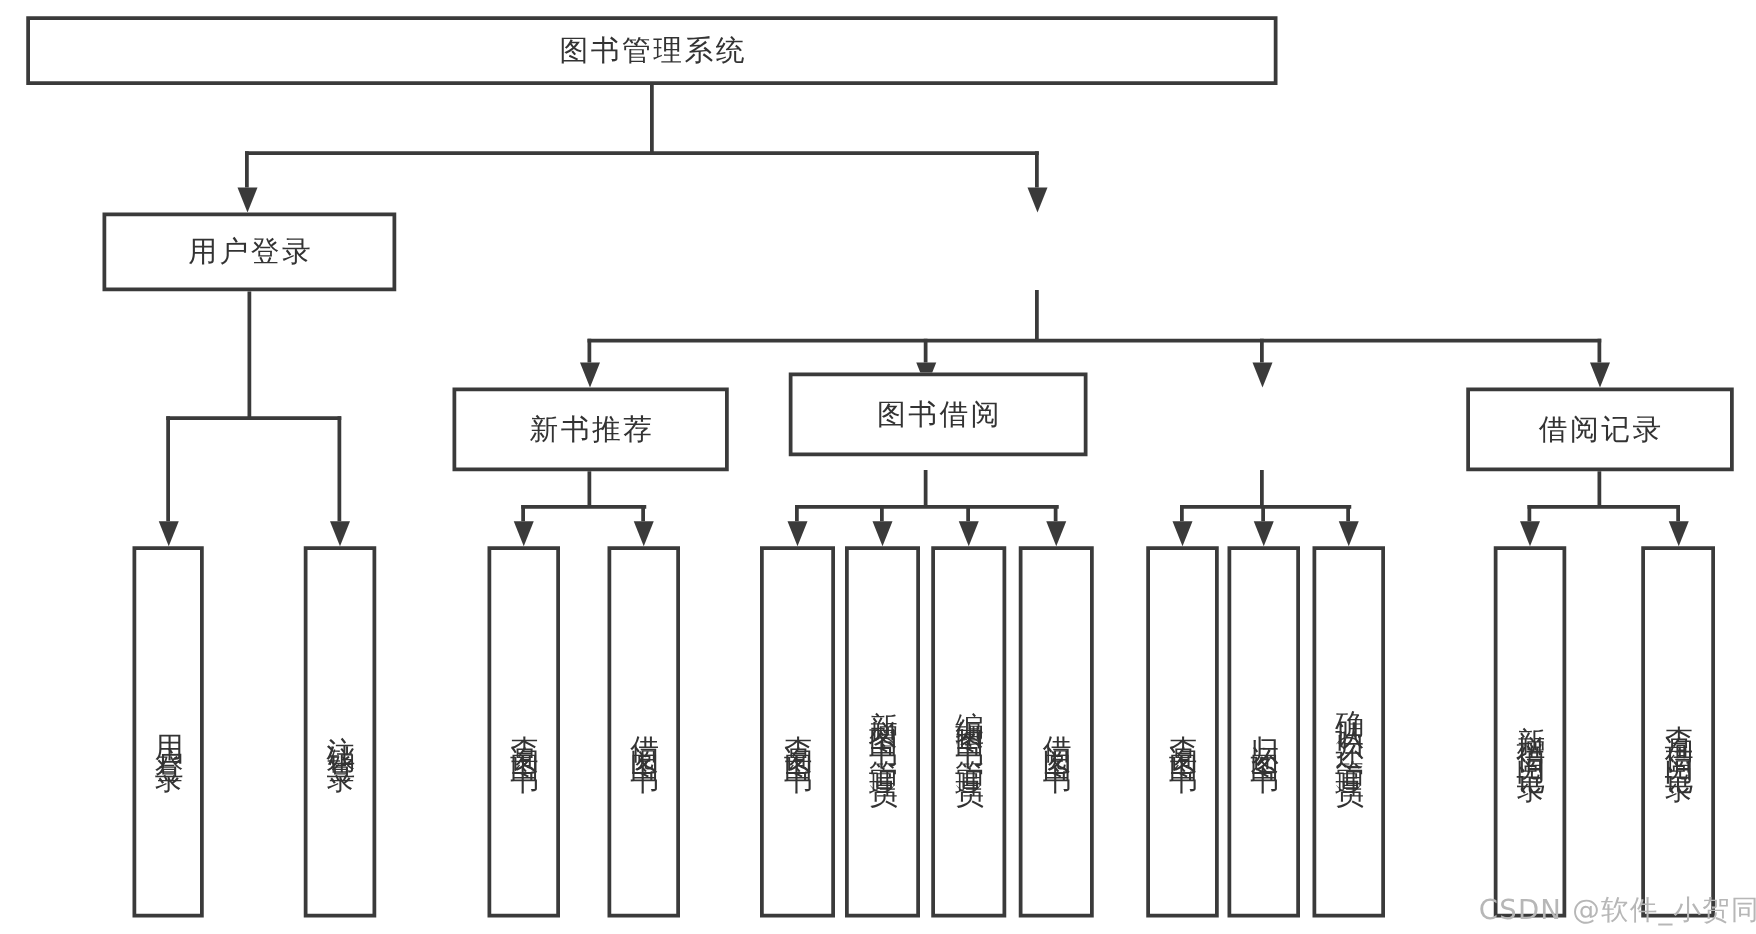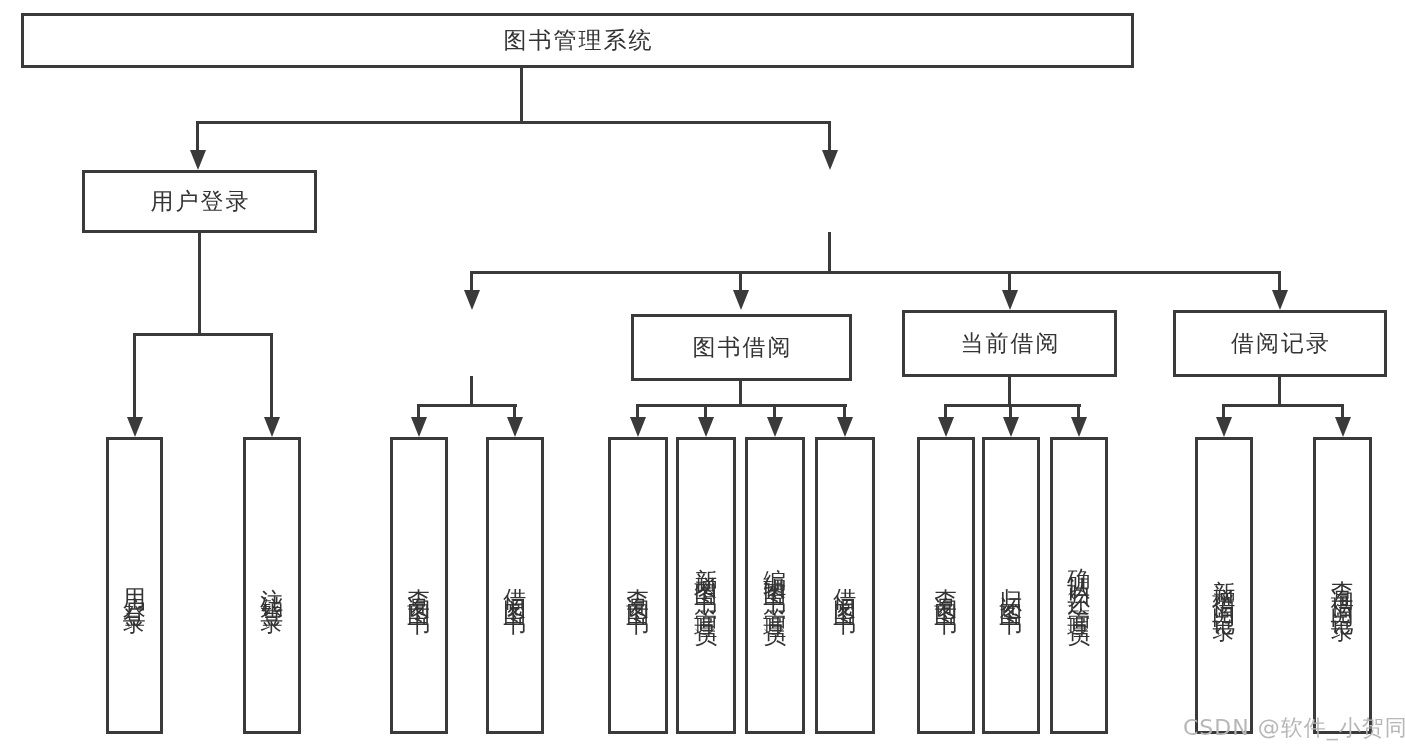--- a/index.html
+++ b/index.html
@@ -56,21 +56,21 @@
     letter-spacing: 1px;
     z-index: 3;
     white-space: nowrap;
   }
 </style>
 </head>
 <body>
 
 <div class="canvas">
 
-  <div class="box" style="left:21px;top:13px;width:1113px;height:55px">图书管理系统</div>
+  <div class="box" style="left:21px;top:13px;width:1001px;height:55px">图书管理系统</div>
 
   <div class="vl" style="left:520px;top:68px;height:54px"></div>
 
   <div class="hl" style="left:196px;top:121px;width:635px"></div>
   <div class="arrow" style="left:196px;top:121px;height:29px"></div>
   <div class="arrow" style="left:828px;top:121px;height:29px"></div>
 
   <div class="box" style="left:82px;top:170px;width:235px;height:63px">用户登录</div>
 
   <div class="vl" style="left:198px;top:233px;height:102px"></div>
@@ -78,22 +78,22 @@
   <div class="arrow" style="left:133px;top:333px;height:84px"></div>
   <div class="arrow" style="left:270px;top:333px;height:84px"></div>
 
   <div class="vl" style="left:828px;top:232px;height:41px"></div>
   <div class="hl" style="left:470px;top:271px;width:811px"></div>
   <div class="arrow" style="left:470px;top:271px;height:19px"></div>
   <div class="arrow" style="left:739px;top:271px;height:19px"></div>
   <div class="arrow" style="left:1008px;top:271px;height:19px"></div>
   <div class="arrow" style="left:1278px;top:271px;height:19px"></div>
 
-  <div class="box" style="left:631px;top:314px;width:221px;height:67px">图书借阅</div>
-  <div class="box" style="left:902px;top:310px;width:215px;height:67px">当前借阅</div>
+  <div class="box" style="left:362px;top:310px;width:221px;height:67px">新书推荐</div>
+  <div class="box" style="left:631px;top:298px;width:239px;height:67px">图书借阅</div>
   <div class="box" style="left:1173px;top:310px;width:214px;height:67px">借阅记录</div>
 
   <div class="vl" style="left:470px;top:376px;height:30px"></div>
   <div class="hl" style="left:417px;top:404px;width:100px"></div>
   <div class="arrow" style="left:417px;top:404px;height:13px"></div>
   <div class="arrow" style="left:513px;top:404px;height:13px"></div>
 
   <div class="vl" style="left:739px;top:376px;height:30px"></div>
   <div class="hl" style="left:636px;top:404px;width:211px"></div>
   <div class="arrow" style="left:636px;top:404px;height:13px"></div>

